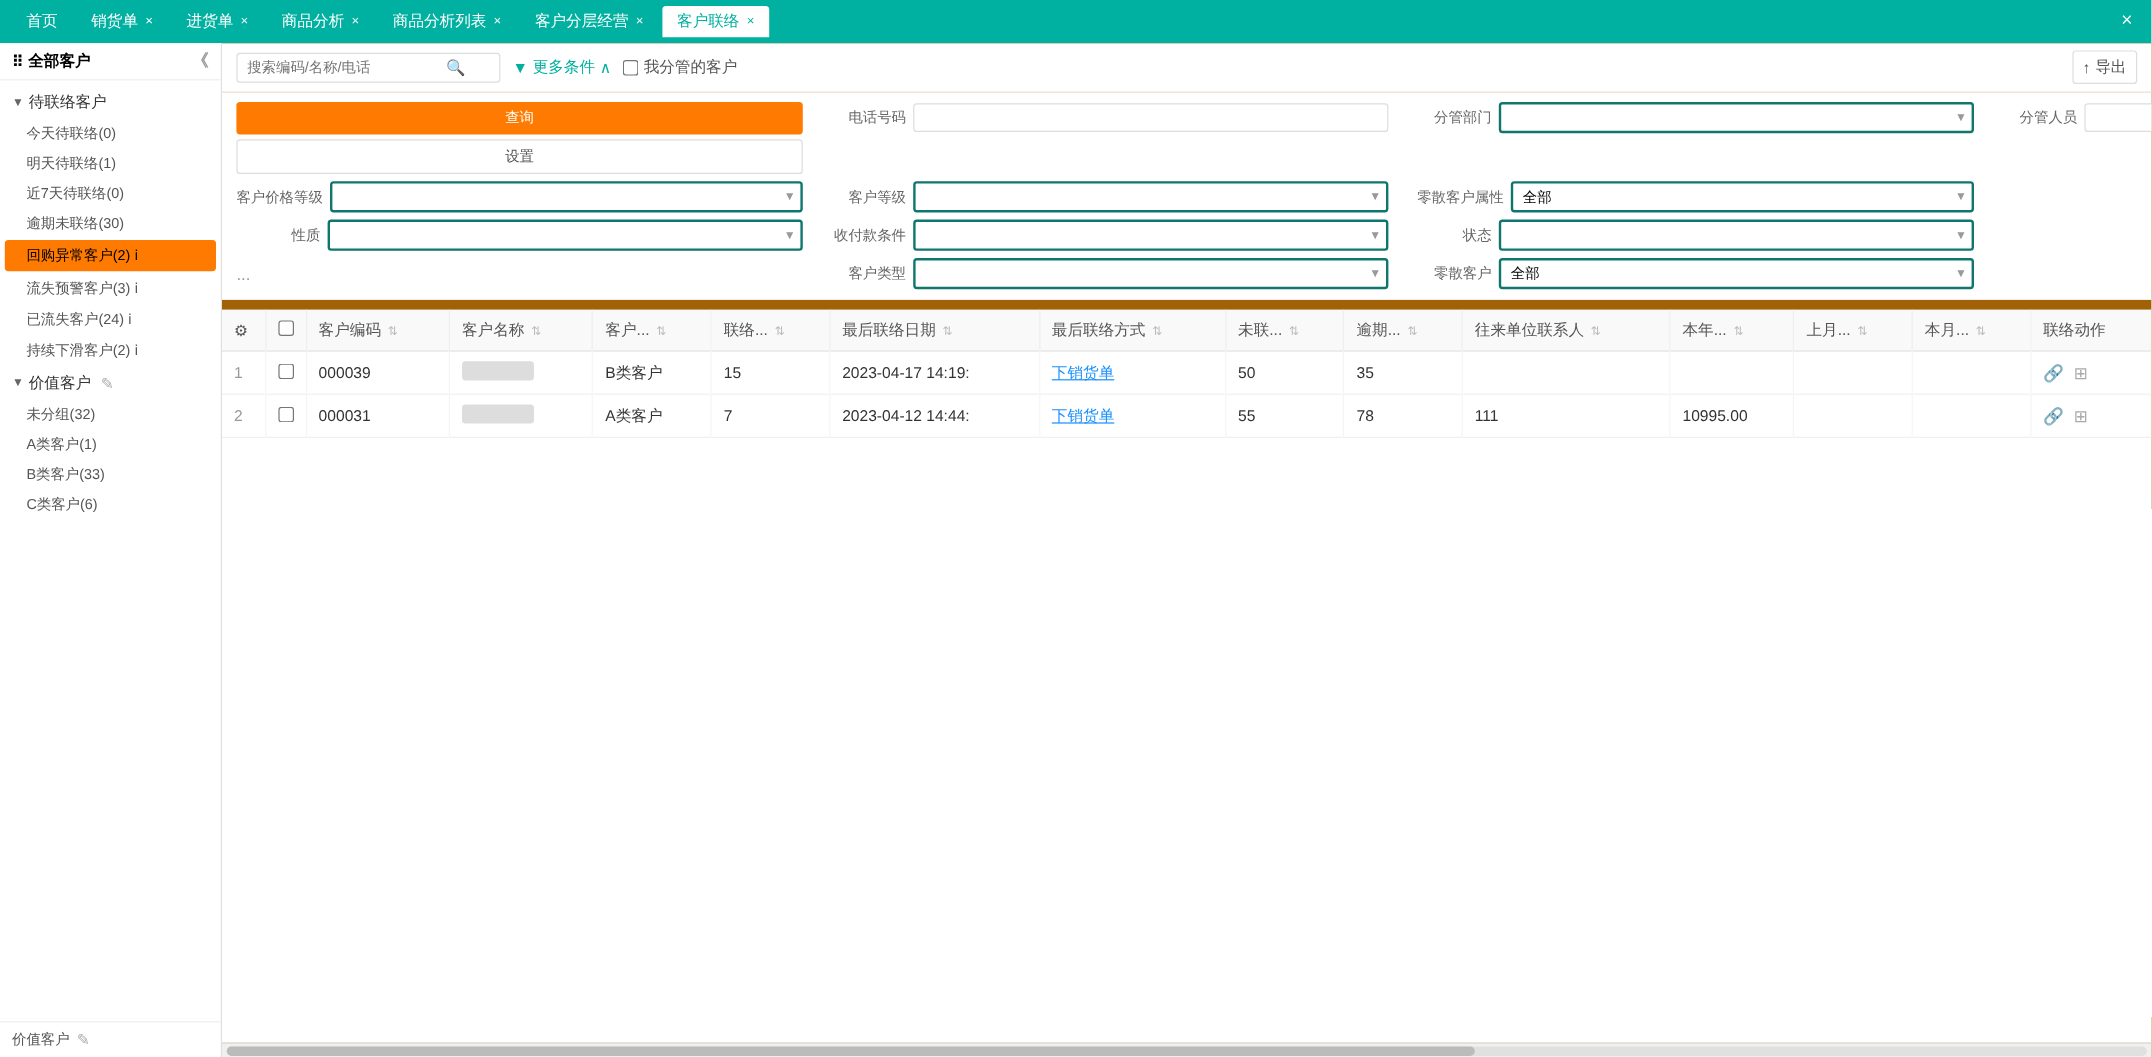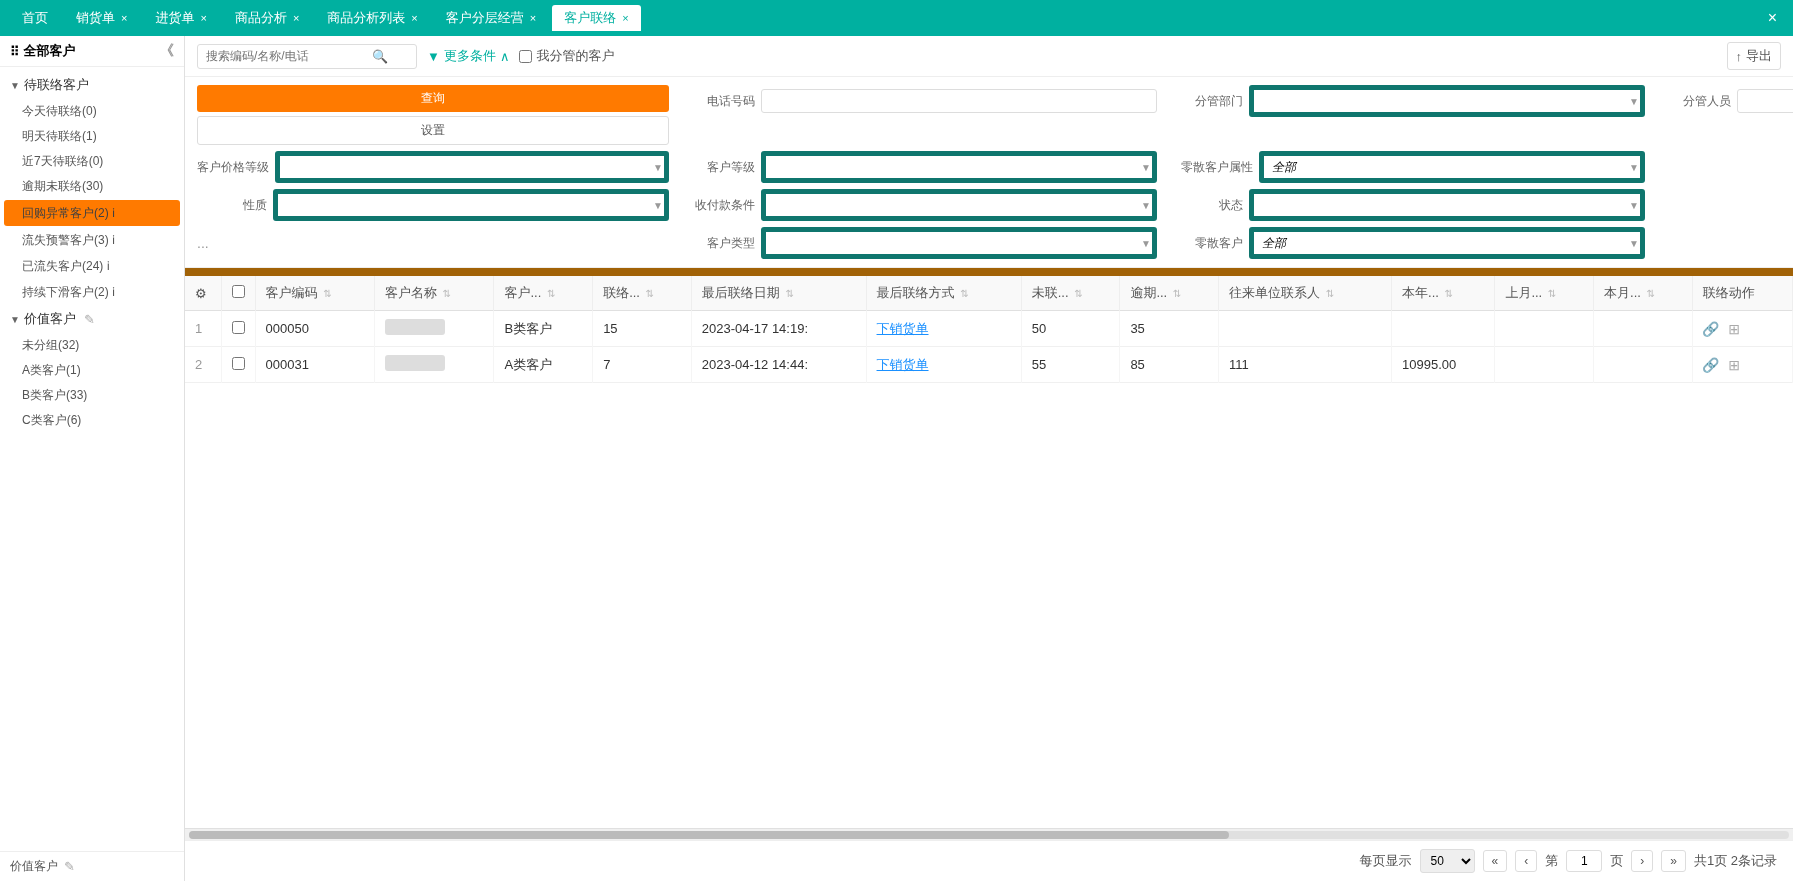--- a/index.html
+++ b/index.html
@@ -87,21 +87,21 @@
     .tree-group-label .arrow { font-size: 10px; color: #666; }
     .tree-item {
       padding: 4px 10px 4px 22px;
       cursor: pointer;
       font-size: 12px;
       color: #555;
       white-space: nowrap;
     }
     .tree-item.highlighted {
       background: #ff7a00;
-      color: #404040;
+      color: #000000;
       border-radius: 3px;
       margin: 1px 4px;
       padding-left: 18px;
     }
 
     
     .content-area {
       flex: 1;
       display: flex;
       flex-direction: column;
@@ -148,23 +148,23 @@
       font-size: 12px; color: #666; white-space: nowrap; min-width: 70px; text-align: right;
     }
     .filter-input {
       flex: 1; border: 1px solid #ddd; border-radius: 3px;
       padding: 4px 8px; font-size: 12px; outline: none;
     }
     .select-wrapper {
       flex: 1; position: relative; display: flex; align-items: center;
     }
     .select-wrapper select {
-      width: 100%; border: 5px solid #0f766e; border-radius: 3px;
+      width: 100%; border: 2px solid #0f766e; border-radius: 3px;
       padding: 4px 40px 4px 8px; font-size: 12px;
-      background: #fff; appearance: none; outline: none; font-style: italic;
+      background: #fff; appearance: none; outline: none;
     }
     .select-wrapper .chevron {
       position: absolute; right: 6px; pointer-events: none; color: #999; font-size: 10px;
     }
     .filter-dots { color: #999; cursor: pointer; font-size: 14px; }
 
     .action-buttons {
       display: flex; flex-direction: column; gap: 4px;
       justify-content: center;
     }
@@ -509,21 +509,21 @@
             <th>本年... <span class="col-sort">⇅</span></th>
             <th>上月... <span class="col-sort">⇅</span></th>
             <th>本月... <span class="col-sort">⇅</span></th>
             <th>联络动作</th>
           </tr>
         </thead>
         <tbody>
           <tr>
             <td class="row-num">1</td>
             <td><input type="checkbox" style=""></td>
-            <td>000050</td>
+            <td>000039</td>
             <td><span class="blurred-cell"></span></td>
             <td>B类客户</td>
             <td>15</td>
             <td>2023-04-17 14:19:</td>
             <td><span class="link-text">下销货单</span></td>
             <td>50</td>
             <td>35</td>
             <td></td>
             <td></td>
             <td></td>
@@ -538,21 +538,21 @@
           <tr>
             <td class="row-num">2</td>
             <td><input type="checkbox" style=""></td>
             <td>000031</td>
             <td><span class="blurred-cell"></span></td>
             <td>A类客户</td>
             <td>7</td>
             <td>2023-04-12 14:44:</td>
             <td><span class="link-text">下销货单</span></td>
             <td>55</td>
-            <td>85</td>
+            <td>78</td>
             <td>111</td>
             <td>10995.00</td>
             <td></td>
             <td></td>
             <td>
               <div class="action-icons">
                 <span class="action-icon">🔗</span>
                 <span class="action-icon">⊞</span>
               </div>
             </td>
@@ -560,30 +560,14 @@
         </tbody>
       </table>
     </div>
 
     <div class="bottom-scroll-area">
       <div class="scroll-track">
         <div class="scroll-thumb"></div>
       </div>
     </div>
 
-    <div class="pagination-bar">
-      <span>每页显示</span>
-      <select class="page-size-select">
-        <option>50</option>
-        <option>20</option>
-        <option>100</option>
-      </select>
-      <button class="page-nav-btn">«</button>
-      <button class="page-nav-btn">‹</button>
-      <span>第</span>
-      <input type="text" class="page-input" value="1" style="">
-      <span>页</span>
-      <button class="page-nav-btn">›</button>
-      <button class="page-nav-btn">»</button>
-      <span>共1页 2条记录</span>
-    </div>
   </div>
 </div>
 
 </body></html>

